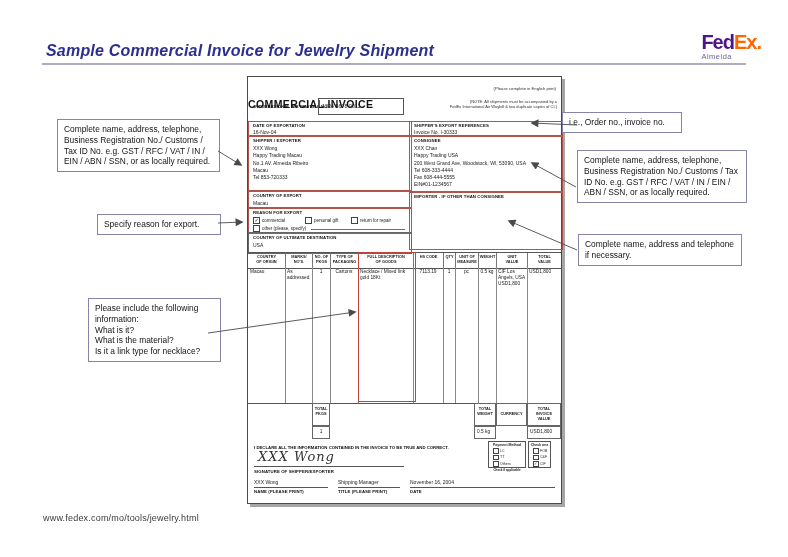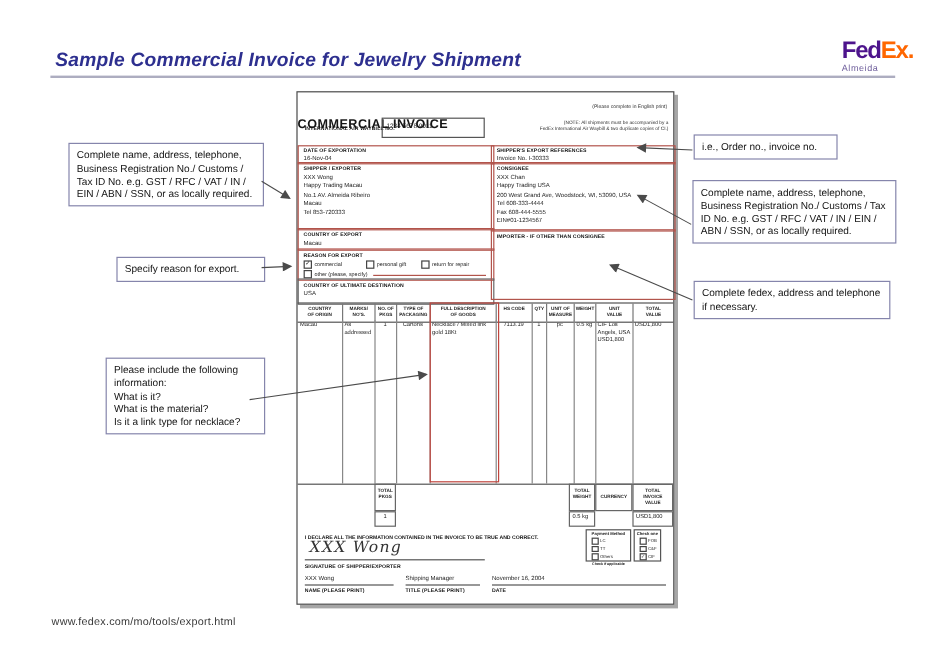--- a/index.html
+++ b/index.html
@@ -16,21 +16,21 @@
   .logo .ex{color:#ff6600;}
   .logo .dot{color:#ff6600;}
   .logo .sub{display:block;font-size:7.5px;color:#6f5f9c;letter-spacing:0.5px;margin-top:1px;padding-right:6px;}
 
   
   .callout{position:absolute;border:1px solid #8585ac;background:#fff;color:#141414;
            font-size:8.4px;line-height:1.28;padding:4px 6px;z-index:20;}
   .co-l1{left:57px;top:119px;width:149px;}
   .co-l2{left:97px;top:214px;width:110px;}
   .co-l3{left:88px;top:298px;width:119px;}
-  .co-r1{left:578px;top:112px;width:106px;}
+  .co-r1{left:562px;top:112px;width:106px;}
   .co-r2{left:577px;top:150px;width:156px;}
   .co-r3{left:578px;top:234px;width:150px;}
   .pre{white-space:pre-line;}
 
   
   .paper{left:247px;top:76px;width:313px;height:426px;background:#fff;border:1px solid #4a4a4a;
          box-shadow:3px 3px 0 #a6a6a6;z-index:5;}
   .lbl{font-size:4.3px;font-weight:bold;color:#111;letter-spacing:0.1px;}
   .val{font-size:5px;color:#222;}
   .rbox{border:1px solid #b2544c;}
@@ -96,21 +96,21 @@
 
   <div class="callout co-l1 pre">Complete name, address, telephone, Business Registration No./ Customs / Tax ID No. e.g. GST / RFC / VAT / IN / EIN / ABN / SSN, or as locally required.</div>
   <div class="callout co-l2">Specify reason for export.</div>
   <div class="callout co-l3 pre">Please include the following
 information:
 What is it?
 What is the material?
 Is it a link type for necklace?</div>
   <div class="callout co-r1">i.e., Order no., invoice no.</div>
   <div class="callout co-r2">Complete name, address, telephone, Business Registration No./ Customs / Tax ID No. e.g. GST / RFC / VAT / IN / EIN / ABN / SSN, or as locally required.</div>
-  <div class="callout co-r3">Complete fedex, address and telephone if necessary.</div>
+  <div class="callout co-r3">Complete name, address and telephone if necessary.</div>
 
   <div class="abs paper">
     <div class="abs ci-title">COMMERCIAL INVOICE</div>
     <div class="abs ci-note">(Please complete in English print)</div>
 
     <div class="abs lbl awb-lbl">INTERNATIONAL AIR WAYBILL NO.</div>
     <div class="abs awb-box">
       <div class="abs awb-val">1234 5678 9011</div>
     </div>
     <div class="abs wb-note pre">(NOTE: All shipments must be accompanied by a
@@ -300,14 +300,14 @@
       </marker>
     </defs>
     <line x1="218" y1="151" x2="241" y2="165" stroke="#4a4a4a" stroke-width="0.9" marker-end="url(#ah)"></line>
     <line x1="577" y1="125" x2="532" y2="123" stroke="#4a4a4a" stroke-width="0.9" marker-end="url(#ah)"></line>
     <line x1="576" y1="187" x2="532" y2="163" stroke="#4a4a4a" stroke-width="0.9" marker-end="url(#ah)"></line>
     <line x1="218" y1="223" x2="242" y2="222" stroke="#4a4a4a" stroke-width="0.9" marker-end="url(#ah)"></line>
     <line x1="577" y1="250" x2="509" y2="221" stroke="#4a4a4a" stroke-width="0.9" marker-end="url(#ah)"></line>
     <line x1="208" y1="333" x2="355" y2="312" stroke="#4a4a4a" stroke-width="0.9" marker-end="url(#ah)"></line>
   </svg>
 
-  <div class="abs footer-url">www.fedex.com/mo/tools/export.html</div>
+  <div class="abs footer-url">www.fedex.com/mo/tools/jewelry.html</div>
 </div>
 
 </body></html>

